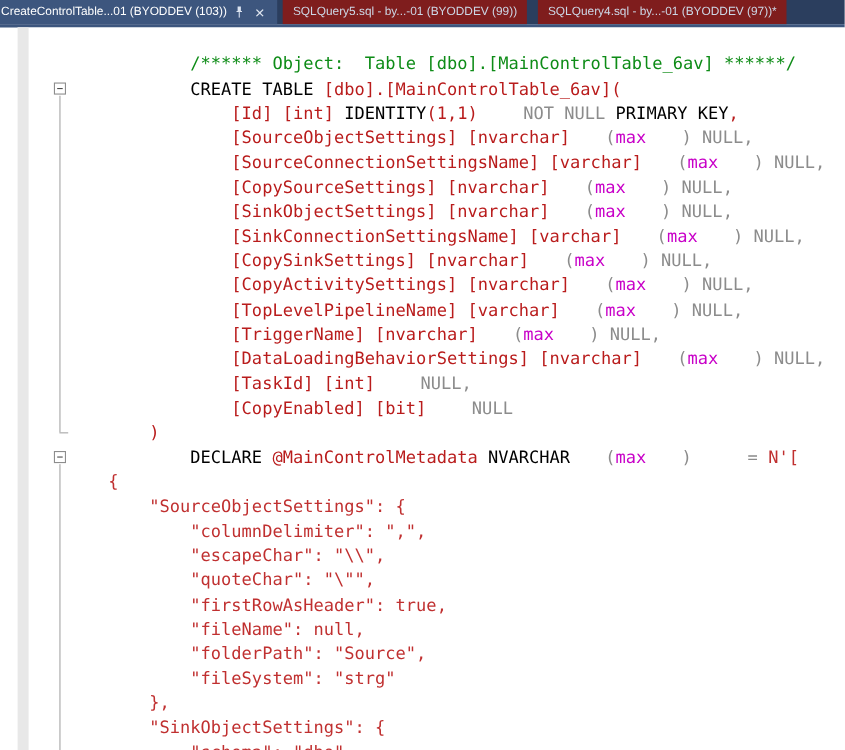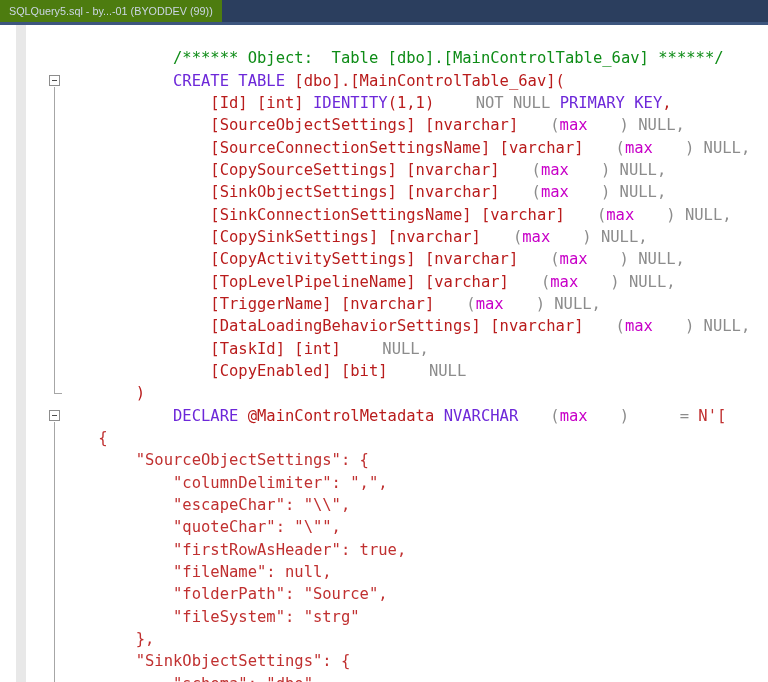--- a/index.html
+++ b/index.html
@@ -8,21 +8,21 @@
     background:#ffffff;font-family:"Liberation Sans",sans-serif;
   }
   
   .tabbar{
     position:absolute;left:0;top:0;width:768px;height:22px;
     background:#2b3e5e;display:flex;align-items:stretch;
   }
   .tab{
     display:flex;align-items:center;padding:0 9px;
     font:10.8px "Liberation Sans",sans-serif;color:#ccd6e5;
-    background:#4d7c0f;white-space:nowrap;cursor:pointer;
+    background:#7f1d1d;white-space:nowrap;cursor:pointer;
   }
   .tab.active{background:#3d567e;color:#ffffff;padding-left:1px;gap:6px;margin-right:5px;}
   .tab:nth-child(2){margin-right:10px;}
   .tab .close{font:12px "DejaVu Sans",sans-serif;color:#e3e9f2;line-height:1;padding:0 2px;}
   .tab .pin{display:flex;align-items:center;}
   .doc-border{position:absolute;left:0;top:22px;width:768px;height:3px;background:#3d567e;}
   
   .editor{position:absolute;left:16px;top:25px;width:768px;height:657px;background:#ffffff;}
   .sel-margin{position:absolute;left:0;top:0;width:10px;height:657px;background:#e8e8e8;}
   .fold-box{
@@ -35,32 +35,45 @@
   .fold-vline{position:absolute;left:38px;width:1px;background:#a6a6a6;}
   .fold-tick{position:absolute;left:38px;width:8px;height:1px;background:#a6a6a6;}
   
   .code{
     position:absolute;left:45px;top:0;margin:0;
     font:15.5px/22.33px "DejaVu Sans Mono",monospace;
     color:#1a1a1a;white-space:pre;
   }
   .code-line{height:22.33px;}
   .tk-id{color:#b91c1c;}
-  .tk-kw{color:#6d28d9;}
+  .tk-kw{color:#000000;}
   .tk-cm{color:#0e8c17;}
   .tk-gr{color:#8c8c8c;margin-left:32px;}
   .tk-mg{color:#c800c8;}
   .tk-str{color:#c03030;}
 </style>
 </head>
 <body>
 
 <div class="tabbar">
+  <div class="tab active">
+    <span class="tab-label">CreateControlTable...01 (BYODDEV (103))</span>
+    <span class="pin">
+      <svg width="11" height="12" viewBox="0 0 11 12">
+        <path d="M4 1h3v4h1v1H3V5h1z" fill="#dbe3f0"></path>
+        <rect x="5" y="6" width="1" height="5" fill="#dbe3f0"></rect>
+      </svg>
+    </span>
+    <span class="close">×</span>
+  </div>
   <div class="tab">
     <span class="tab-label">SQLQuery5.sql - by...-01 (BYODDEV (99))</span>
+  </div>
+  <div class="tab">
+    <span class="tab-label">SQLQuery4.sql - by...-01 (BYODDEV (97))*</span>
   </div>
 </div>
 <div class="doc-border"></div>
 
 <div class="editor">
   <div class="sel-margin"></div>
 
   <div class="fold-box" style="top:50px;"></div>
   <div class="fold-vline" style="top:62px;height:306px;"></div>
   <div class="fold-tick" style="top:368px;"></div>

